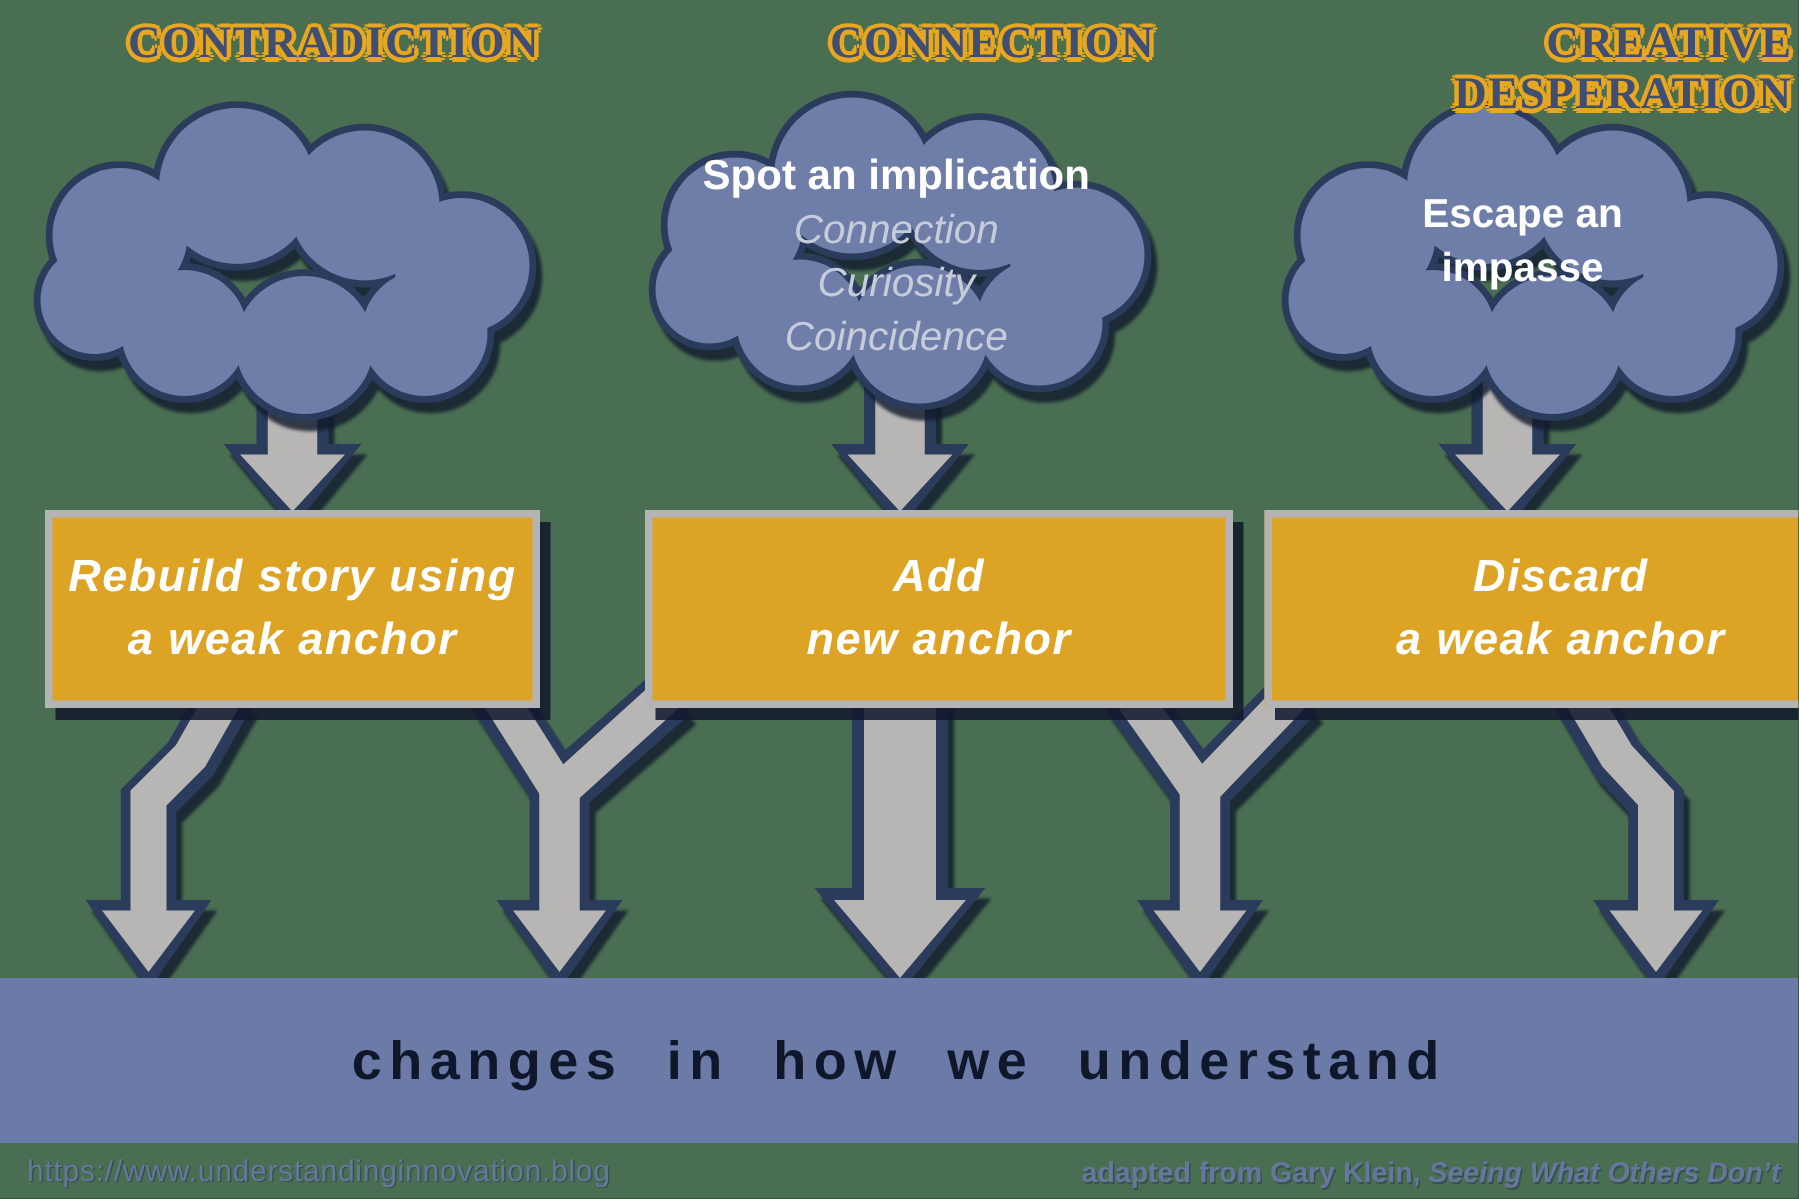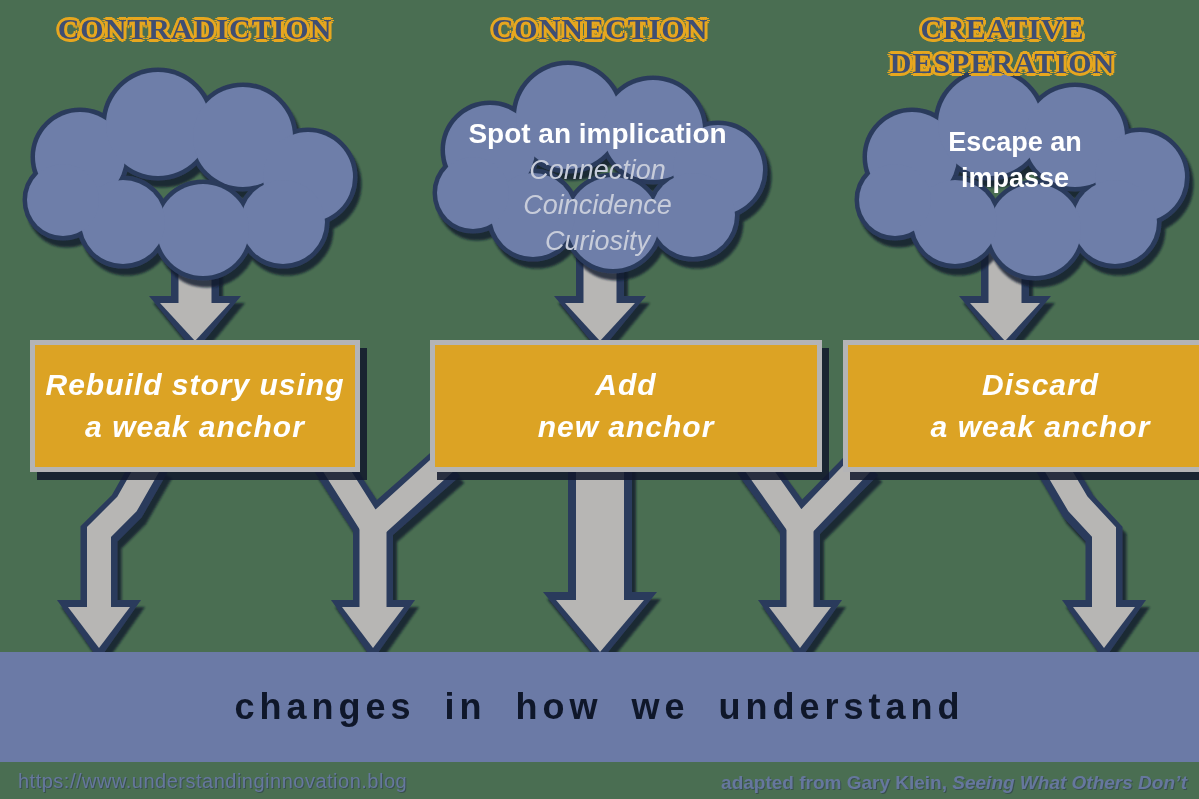--- a/index.html
+++ b/index.html
@@ -15,36 +15,36 @@
   
   .cloud-outline{fill:var(--navy);stroke:var(--navy);stroke-width:9;filter:url(#ds)}
   .cloud-fill{fill:var(--cloud)}
   .a-n{stroke:var(--navy);fill:none}
   .a-g{stroke:var(--gray);fill:none}
   .h-n{fill:var(--navy)}
   .h-g{fill:var(--gray)}
   .sh{filter:url(#ds)}
 
   
-  .heading{position:absolute;top:12px;text-align:center;
+  .heading{position:absolute;top:12px;text-align:right;
     font-family:"Liberation Serif",serif;font-weight:bold;font-size:30px;letter-spacing:1px;
     color:var(--heading-navy);
     text-shadow:-3px 0 0 var(--heading-gold),3px 0 0 var(--heading-gold),
       0 -3px 0 var(--heading-gold),0 3px 0 var(--heading-gold),
       -2px -2px 0 var(--heading-gold),2px -2px 0 var(--heading-gold),
       -2px 2px 0 var(--heading-gold),2px 2px 0 var(--heading-gold)}
   .heading.h1{left:30px;width:330px}
   .heading.h2{left:430px;width:340px}
   .heading.h3{left:810px;width:385px}
 
   
   .cloud-text{position:absolute;text-align:center;color:#fff;font-weight:bold;
     font-size:27px;line-height:1.35}
   .cloud-text.c1{left:40px;top:140px;width:300px}
-  .cloud-text.c2{left:435px;top:115px;width:325px}
+  .cloud-text.c2{left:435px;top:98px;width:325px}
   .cloud-text.c3{left:870px;top:124px;width:290px}
   .cloud-title{font-size:28px;font-weight:bold}
   .cloud-sub{font-weight:normal;font-style:italic;color:var(--cloud-sub);font-size:27px;line-height:1.32}
 
   
   .box{position:absolute;top:340px;height:132px;background:var(--gold);
     border:5px solid var(--border-gray);box-shadow:7px 8px 0 rgba(16,24,44,.85);
     display:flex;flex-direction:column;align-items:center;justify-content:center;
     color:#fff;font-style:italic;font-weight:bold;font-size:30px;line-height:1.4;
     text-align:right;letter-spacing:1px}
@@ -174,22 +174,22 @@
     </g>
   </svg>
 
   <div class="heading h1">CONTRADICTION</div>
   <div class="heading h2">CONNECTION</div>
   <div class="heading h3">CREATIVE DESPERATION</div>
 
   <div class="cloud-text c2">
     <div class="cloud-title">Spot an implication</div>
     <div class="cloud-sub">Connection</div>
+    <div class="cloud-sub">Curiosity</div>
     <div class="cloud-sub">Coincidence</div>
-    <div class="cloud-sub">Curiosity</div>
   </div>
   <div class="cloud-text c3">
     <div>Escape an</div>
     <div>impasse</div>
   </div>
 
   <div class="box b1">
     <div>Rebuild story using</div>
     <div>a weak anchor</div>
   </div>

